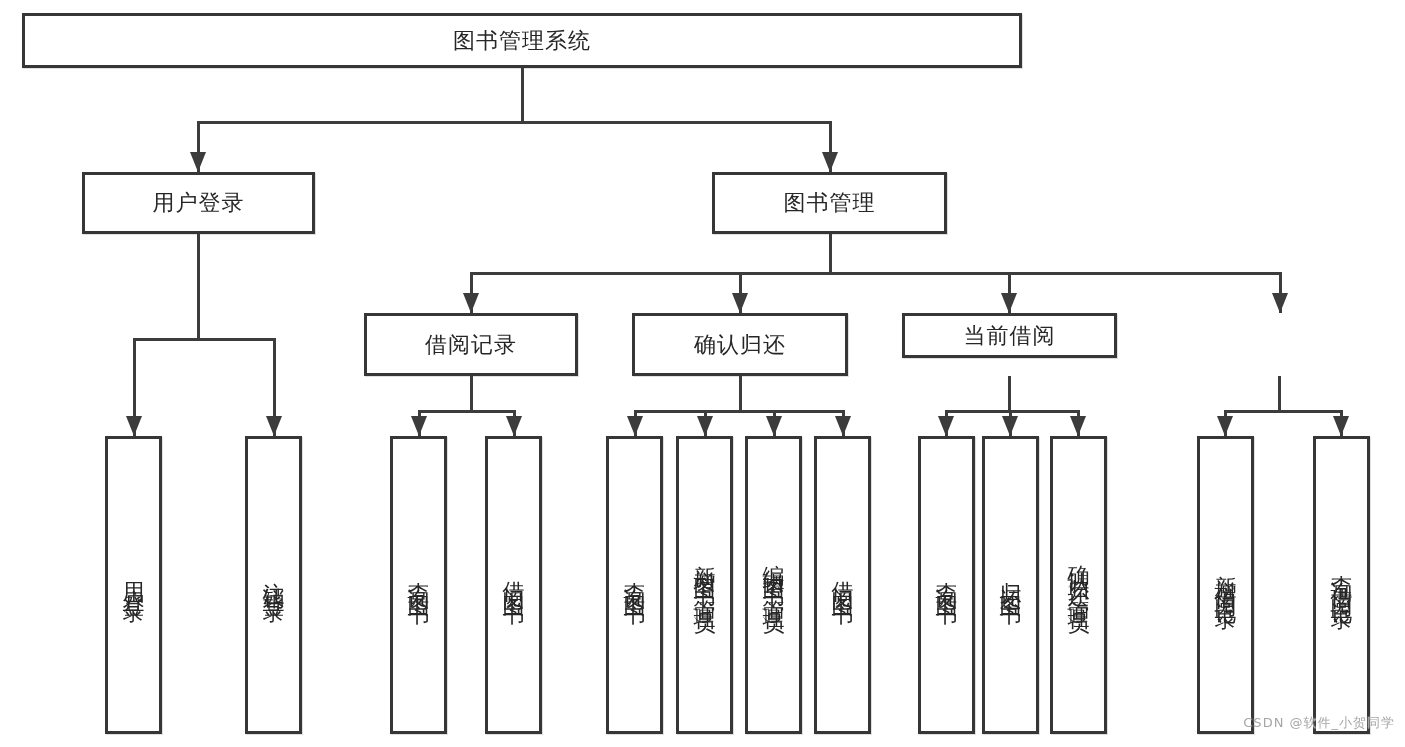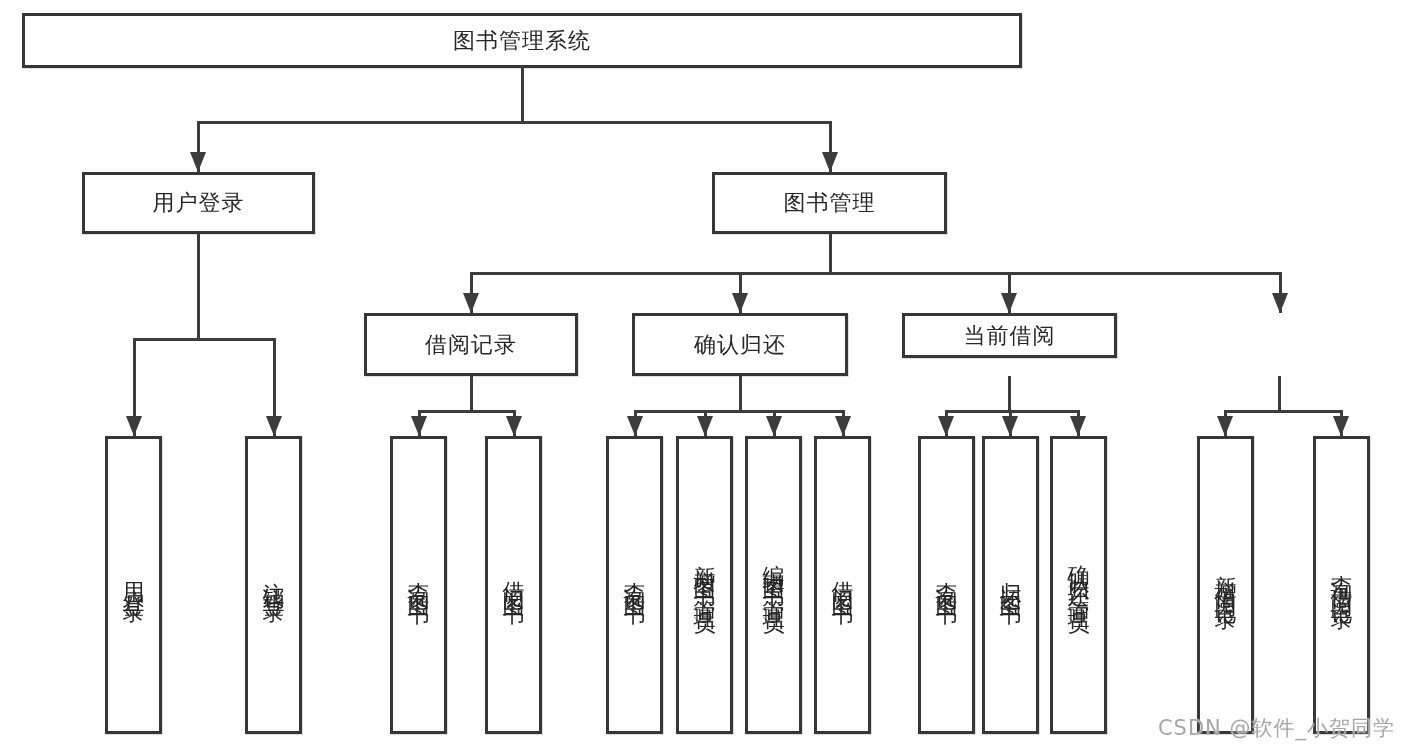--- a/index.html
+++ b/index.html
@@ -29,21 +29,21 @@
   .vl{position:absolute;width:2.5px;background:var(--line);}
   .hl{position:absolute;height:2.5px;background:var(--line);}
   
   .arrow{
     position:absolute;width:0;height:0;
     border-left:8px solid transparent;border-right:8px solid transparent;
     border-top:20px solid var(--line);
   }
   .watermark{
     position:absolute;top:714px;right:10px;
-    font-size:21px;letter-spacing:1px;color:var(--watermark);
+    font-size:13px;letter-spacing:1px;color:var(--watermark);
     text-shadow:0 0 2px #ffffff;white-space:nowrap;
   }
 </style>
 </head>
 <body>
 
 <div class="canvas">
 
   <div class="box hbox" style="left:22px;top:13px;width:1000px;height:55px">
     <span>图书管理系统</span>

